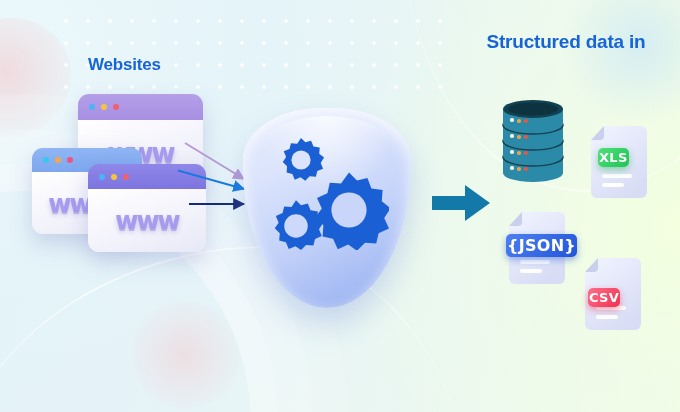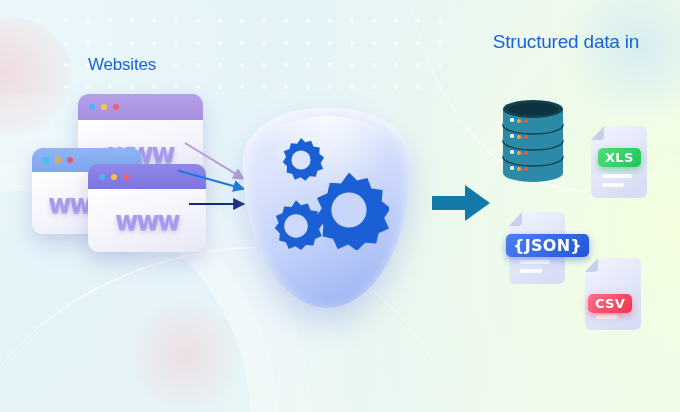--- a/index.html
+++ b/index.html
@@ -49,21 +49,21 @@
   }
   .bg-swoosh2{
     position:absolute;right:-120px;top:-140px;width:420px;height:330px;
     border-bottom:2px solid rgba(255,255,255,.55);
     border-radius:0 0 50% 50% / 0 0 100% 100%;
     transform:rotate(8deg);
   }
 
   
   .label{
-    position:absolute;color:#1564d8;font-weight:normal;letter-spacing:-.2px;
+    position:absolute;color:#1564d8;font-weight:bold;letter-spacing:-.2px;
   }
   #label-websites{left:88px;top:55px;font-size:17px;}
   #label-structured{
     left:466px;top:30px;width:200px;text-align:center;font-size:19px;line-height:24px;
   }
   #label-title{
     left:0;top:340px;width:680px;text-align:center;font-size:26px;
     color:#1564d8;font-weight:bold;letter-spacing:-.4px;
   }
 
@@ -125,27 +125,27 @@
   
   #database{position:absolute;left:497px;top:95px;width:72px;height:92px;}
 
   
   .file{position:absolute;width:58px;height:72px;}
   #file-xls{left:590px;top:126px;}
   #file-json{left:508px;top:212px;}
   #file-csv{left:584px;top:258px;}
   .badge{
     position:absolute;font-family:"DejaVu Sans", sans-serif;font-weight:bold;color:#fff;
-    border-radius:5px;padding:2px 7px;font-size:13px;letter-spacing:.3px;white-space:nowrap;
+    border-radius:5px;padding:2px 1px;font-size:13px;letter-spacing:.3px;white-space:nowrap;
   }
   #badge-xls{left:8px;top:22px;background:linear-gradient(135deg,#4ee07a,#20c455);
              box-shadow:0 3px 7px rgba(32,180,80,.45);}
   #badge-json{left:-2px;top:22px;background:linear-gradient(135deg,#4d7ff0,#2256d8);
               box-shadow:0 3px 7px rgba(40,90,215,.45);font-size:16px;}
-  #badge-csv{left:4px;top:36px;background:linear-gradient(135deg,#ff6f8a,#f0324f);
+  #badge-csv{left:4px;top:30px;background:linear-gradient(135deg,#ff6f8a,#f0324f);
              box-shadow:0 3px 7px rgba(230,50,80,.45);}
 </style>
 </head>
 <body>
 
 <div id="stage">
 
   <div class="bg-blue-blob"></div>
   <div class="bg-pink-blob"></div>
   <div class="bg-pink-blob2"></div>

